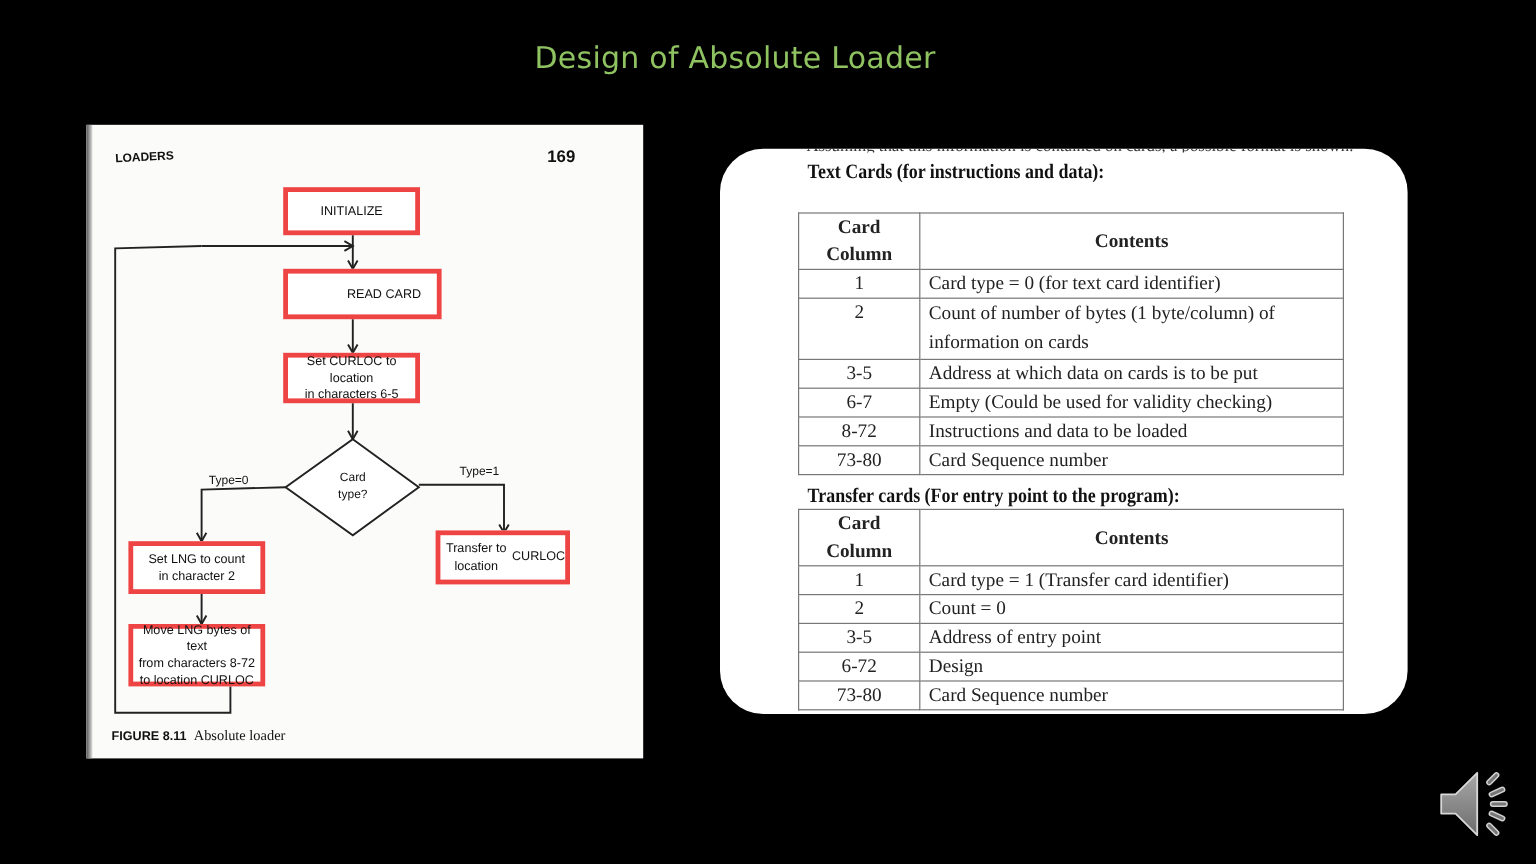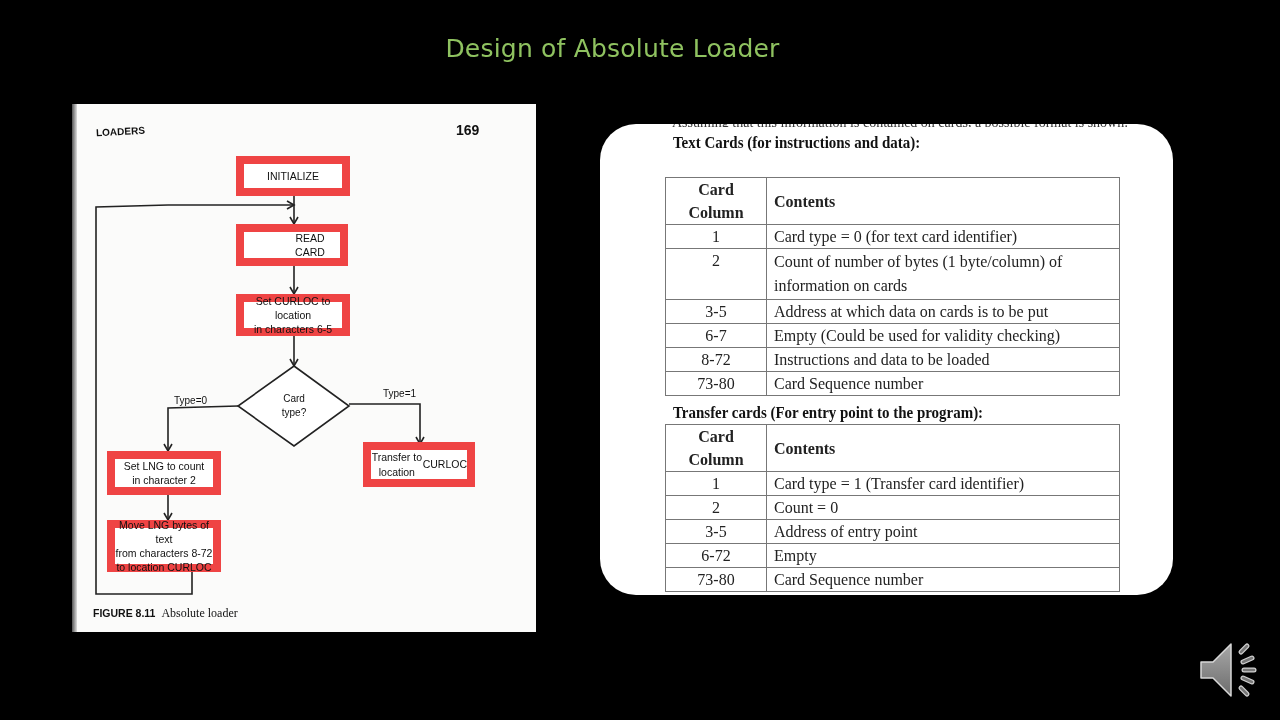--- a/index.html
+++ b/index.html
@@ -3,31 +3,31 @@
 <meta charset="utf-8">
 <style>
   html, body { margin:0; padding:0; }
   body { width:1280px; height:720px; background:#000; position:relative; overflow:hidden; font-family:"Liberation Sans", sans-serif; }
   .slide-title { position:absolute; left:0; width:1225px; top:34px; text-align:center; color:#8fc260; font-family:"DejaVu Sans", sans-serif; font-size:25px; letter-spacing:0.2px; }
   .scan { position:absolute; left:72px; top:104px; width:464px; height:528px; background:#fbfbfa; overflow:hidden; }
   .scan .binding { position:absolute; left:0; top:0; width:5px; height:100%; background:linear-gradient(to right,#555,#ddd); }
   .scan .hdr-left { position:absolute; left:24px; top:22px; font-size:10px; font-weight:bold; color:#111; transform:rotate(-3deg); }
   .scan .hdr-right { position:absolute; left:384px; top:18px; font-size:14px; font-weight:bold; color:#111; }
   .fc-svg { position:absolute; left:0; top:0; }
-  .box { position:absolute; border:8px solid #ef4444; background:#fff; color:#111; font-size:10.5px; display:flex; align-items:center; justify-content:center; text-align:center; line-height:1.35; box-sizing:border-box; }
+  .box { position:absolute; border:4px solid #ef4444; background:#fff; color:#111; font-size:10.5px; display:flex; align-items:center; justify-content:center; text-align:center; line-height:1.35; box-sizing:border-box; }
   .lbl { position:absolute; font-size:10px; color:#111; }
   .caption { position:absolute; left:21px; top:502px; font-size:10px; color:#111; }
   .caption b { font-size:10.5px; }
   .caption .it { font-family:"Liberation Serif", serif; font-size:12px; margin-left:6px; }
   .panel { position:absolute; left:600px; top:124px; width:573px; height:471px; background:#ffffff; border-radius:36px; overflow:hidden; }
   .cut-line { position:absolute; left:72px; top:-9px; width:470px; height:12px; overflow:hidden; font-family:"Liberation Serif", serif; font-size:14px; color:#333; white-space:nowrap; }
   .sec-title { position:absolute; left:73px; font-family:"Liberation Serif", serif; font-weight:bold; font-size:17px; color:#111; transform:scaleX(0.88); transform-origin:left; white-space:nowrap; }
   table.cards { position:absolute; left:65px; width:455px; border-collapse:collapse; font-family:Liberation Serif, serif; font-size:16px; color:#222; }
   table.cards th, table.cards td { border:1.5px solid #777; padding:0 7px; height:23px; line-height:23px; }
-  table.cards th { font-weight:bold; text-align:left; }
+  table.cards th { font-weight:bold; text-align:center; }
   table.cards th.c1, table.cards td.c1 { width:86px; text-align:center; }
   table.cards td.c2 { text-align:left; }
   table.cards td.c2.wrap { line-height:24px; padding-top:1px; padding-bottom:1px; }
   .speaker { position:absolute; left:1197px; top:638px; width:68px; height:64px; }
 </style>
 </head>
 <body>
 
 <div class="slide-title">Design of Absolute Loader</div>
 
@@ -61,21 +61,21 @@
       <polyline points="344,333 348,340 352,333"></polyline>
 
       <line x1="96" y1="390" x2="96" y2="416"></line>
       <polyline points="92,409 96,416 100,409"></polyline>
     </g>
   </svg>
 
   <div class="box" style="left:164px;top:52px;width:114px;height:40px;">
     <span>INITIALIZE</span>
   </div>
-  <div class="box" style="left:164px;top:120px;width:112px;height:42px;padding-left:36px;">
+  <div class="box" style="left:164px;top:120px;width:132px;height:42px;padding-left:36px;">
     <span>READ CARD</span>
   </div>
   <div class="box" style="left:164px;top:190px;width:114px;height:42px;flex-direction:column;">
     <span>Set CURLOC to location</span>
     <span>in characters 6-5</span>
   </div>
   <div class="lbl" style="left:200px;top:288px;width:44px;text-align:center;line-height:1.35;">
     <div>Card</div>
     <div>type?</div>
   </div>
@@ -155,21 +155,21 @@
       <tr>
           <td class="c1">2</td>
           <td class="c2">Count = 0</td>
         </tr>
       <tr>
           <td class="c1">3-5</td>
           <td class="c2">Address of entry point</td>
         </tr>
       <tr>
           <td class="c1">6-72</td>
-          <td class="c2">Empty</td>
+          <td class="c2">Design</td>
         </tr>
       <tr>
           <td class="c1">73-80</td>
           <td class="c2">Card Sequence number</td>
         </tr>
     </tbody>
   </table>
 </div>
 
 <div class="speaker">

